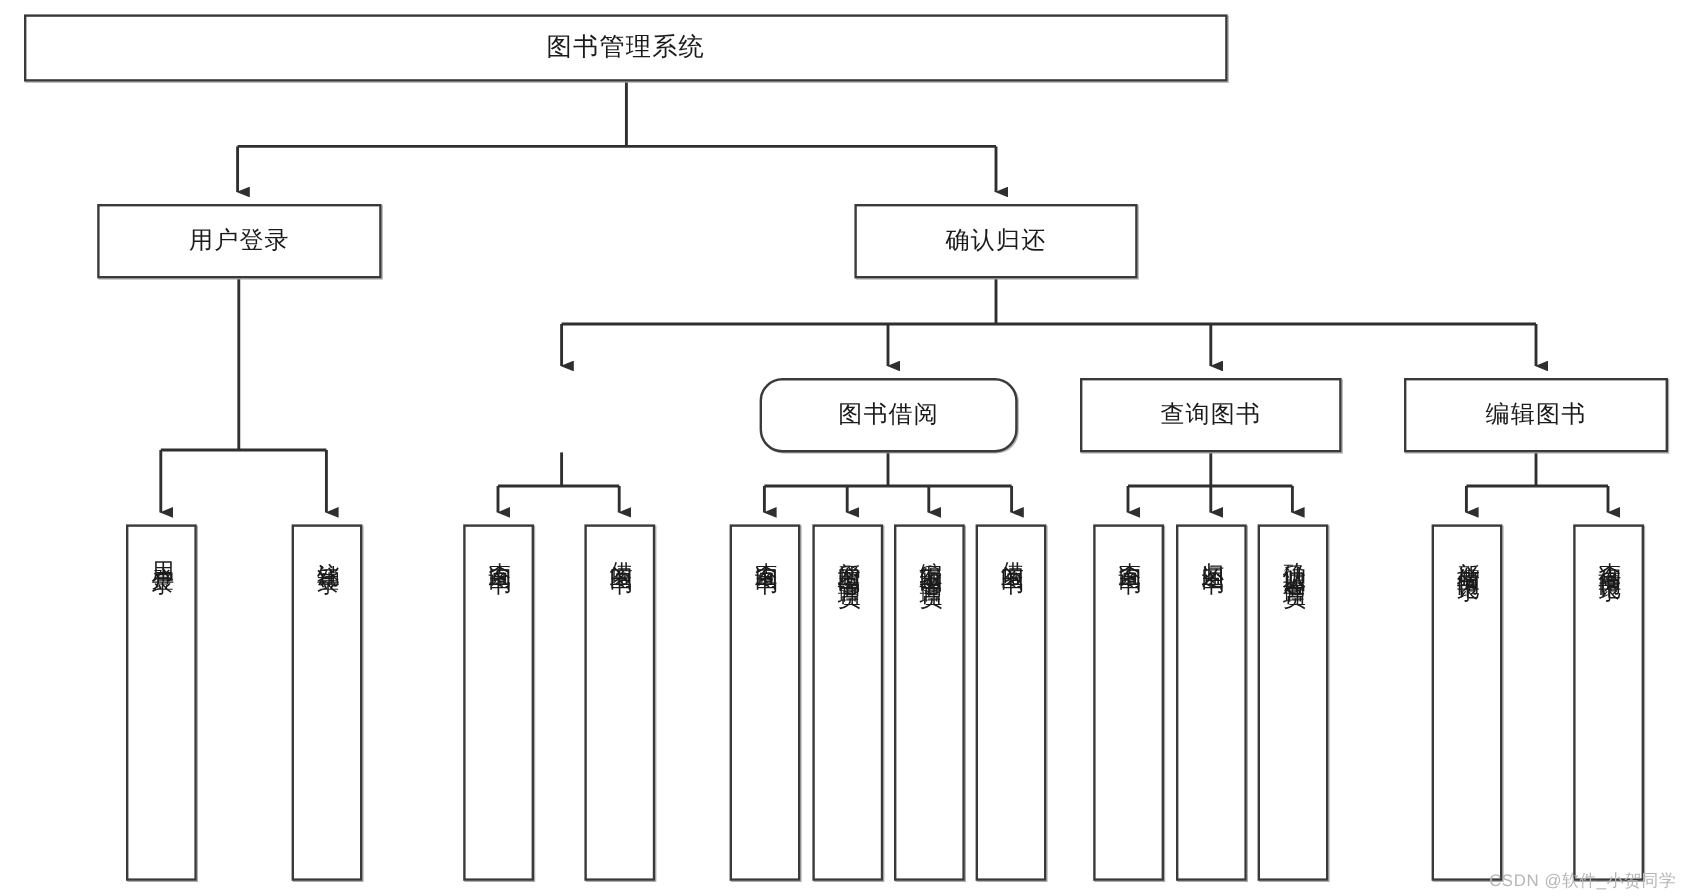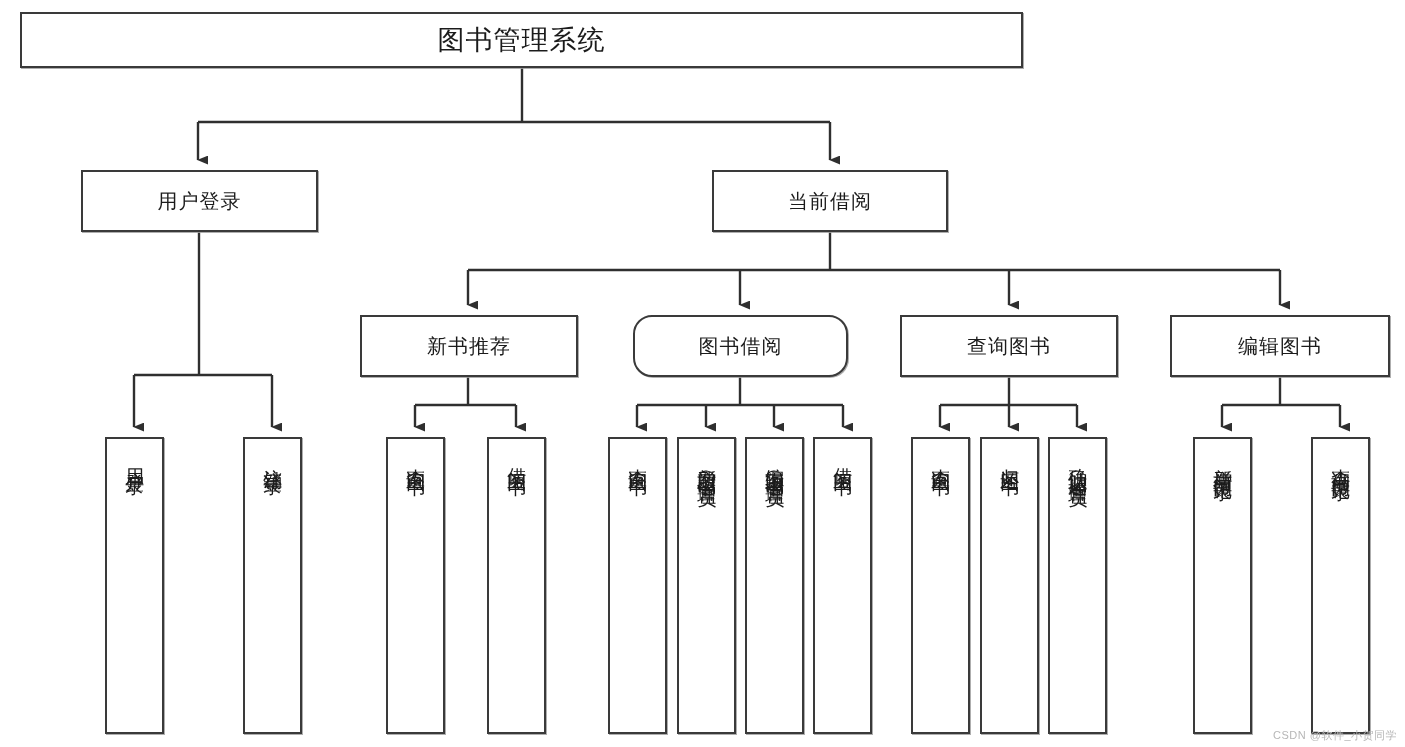--- a/index.html
+++ b/index.html
@@ -38,42 +38,42 @@
     color: #1b1b1b;
     z-index: 2;
   }
   .node.horiz {
     font-size: 20px;
     letter-spacing: 1px;
     line-height: 1.2;
     text-align: center;
   }
   .node.root {
-    font-size: 27px;
+    font-size: 21px;
   }
   .node.leaf {
     align-items: flex-start;
     justify-content: center;
     padding-top: 14px;
   }
   .vtext {
     writing-mode: vertical-rl;
     text-orientation: upright;
     font-size: 19px;
     line-height: 1.28;
     letter-spacing: 3px;
     text-align: left;
     white-space: nowrap;
     color: #1b1b1b;
   }
   .watermark {
     position: absolute;
     right: 8px;
     bottom: 4px;
-    font-size: 11px;
+    font-size: 14px;
     color: #b7b7b7;
     letter-spacing: 0.5px;
     z-index: 5;
     white-space: nowrap;
   }
 </style>
 </head>
 <body>
 
 <div id="canvas">
@@ -130,26 +130,23 @@
 
   <div class="node horiz root" style="left:20px; top:12px; width:1003px; height:56px;">
     <span>图书管理系统</span>
   </div>
 
   <div class="node horiz" style="left:81px; top:170px; width:237px; height:62px;">
     <span>用户登录</span>
   </div>
 
   <div class="node horiz" style="left:712px; top:170px; width:236px; height:62px;">
-    <span>当前借阅</span>
-  </div>
-
-  <div class="node horiz" style="left:360px; top:315px; width:218px; height:62px;">
-    <span>新书推荐</span>
-  </div>
+    <span>确认归还</span>
+  </div>
+
 
   <div class="node horiz" style="left:633px; top:315px; width:215px; height:62px;border-radius:19px;">
     <span>图书借阅</span>
   </div>
 
   <div class="node horiz" style="left:900px; top:315px; width:218px; height:62px;">
     <span>查询图书</span>
   </div>
 
   <div class="node horiz" style="left:1170px; top:315px; width:220px; height:62px;">

